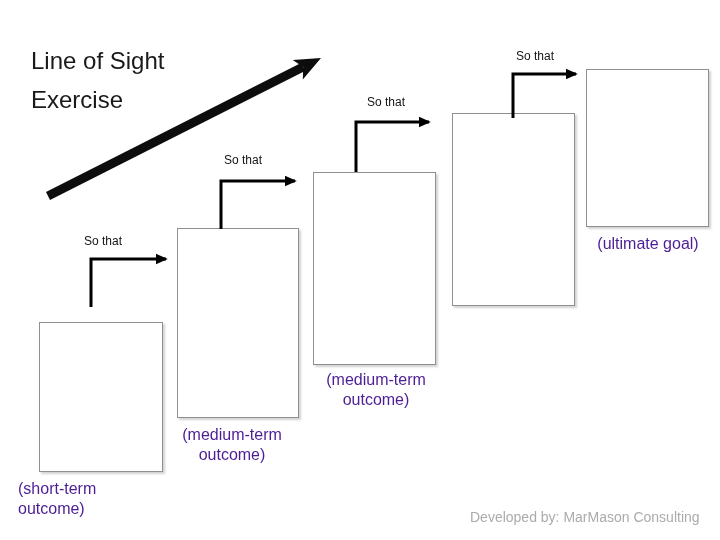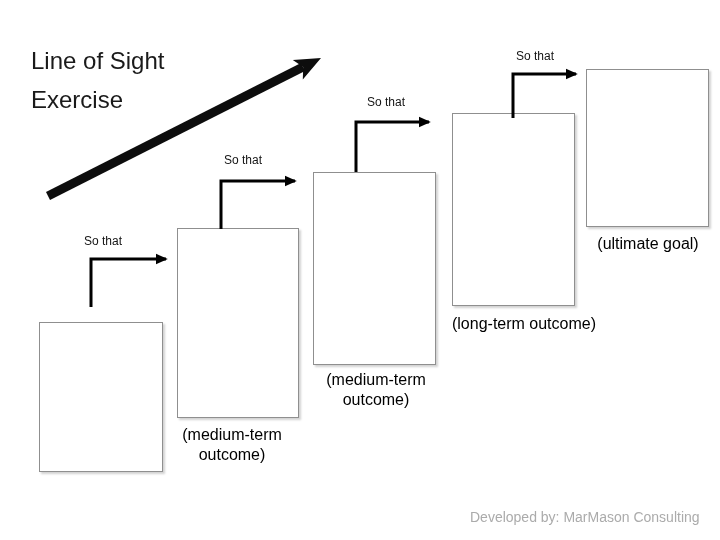--- a/index.html
+++ b/index.html
@@ -14,21 +14,21 @@
   .outcome-box{
     position:absolute;background:#ffffff;border:1.5px solid #8f8f8f;
     box-shadow:1.5px 1.5px 2px rgba(0,0,0,0.18);z-index:1;box-sizing:border-box;
   }
   .box1{left:39px;top:322px;width:124px;height:150px;}
   .box2{left:177px;top:228px;width:122px;height:190px;}
   .box3{left:313px;top:172px;width:123px;height:193px;}
   .box4{left:452px;top:113px;width:123px;height:193px;}
   .box5{left:586px;top:69px;width:123px;height:158px;}
   .box-label{
-    position:absolute;font-size:16px;line-height:20px;color:#000000;z-index:2;
+    position:absolute;font-size:16px;line-height:20px;color:#4c1d95;z-index:2;
   }
   .lbl1{left:18px;top:479px;width:116px;text-align:left;}
   .lbl2{left:166px;top:425px;width:132px;text-align:center;}
   .lbl3{left:310px;top:370px;width:132px;text-align:center;}
   .lbl4{left:444px;top:314px;width:160px;text-align:center;}
   .lbl5{left:586px;top:234px;width:124px;text-align:center;}
   .so-that{
     position:absolute;font-size:12px;color:#141414;z-index:2;white-space:nowrap;
   }
   .st1{left:84px;top:234px;}
@@ -49,23 +49,23 @@
 <div class="slide">
 
   <div class="title">Line of Sight Exercise</div>
 
   <div class="outcome-box box1"></div>
   <div class="outcome-box box2"></div>
   <div class="outcome-box box3"></div>
   <div class="outcome-box box4"></div>
   <div class="outcome-box box5"></div>
 
+  <div class="box-label lbl1">(short-term outcome)</div>
   <div class="box-label lbl2">(medium-term outcome)</div>
   <div class="box-label lbl3">(medium-term outcome)</div>
-  <div class="box-label lbl4">(long-term outcome)</div>
   <div class="box-label lbl5">(ultimate goal)</div>
 
   <div class="so-that st1">So that</div>
   <div class="so-that st2">So that</div>
   <div class="so-that st3">So that</div>
   <div class="so-that st4">So that</div>
 
   <svg class="connector-layer" width="720" height="540" viewBox="0 0 720 540" xmlns="http://www.w3.org/2000/svg">
     <defs>
       <marker id="arrowHead" viewBox="0 0 10 10" refX="8.5" refY="5" markerWidth="4" markerHeight="4" orient="auto-start-reverse" markerUnits="strokeWidth">

